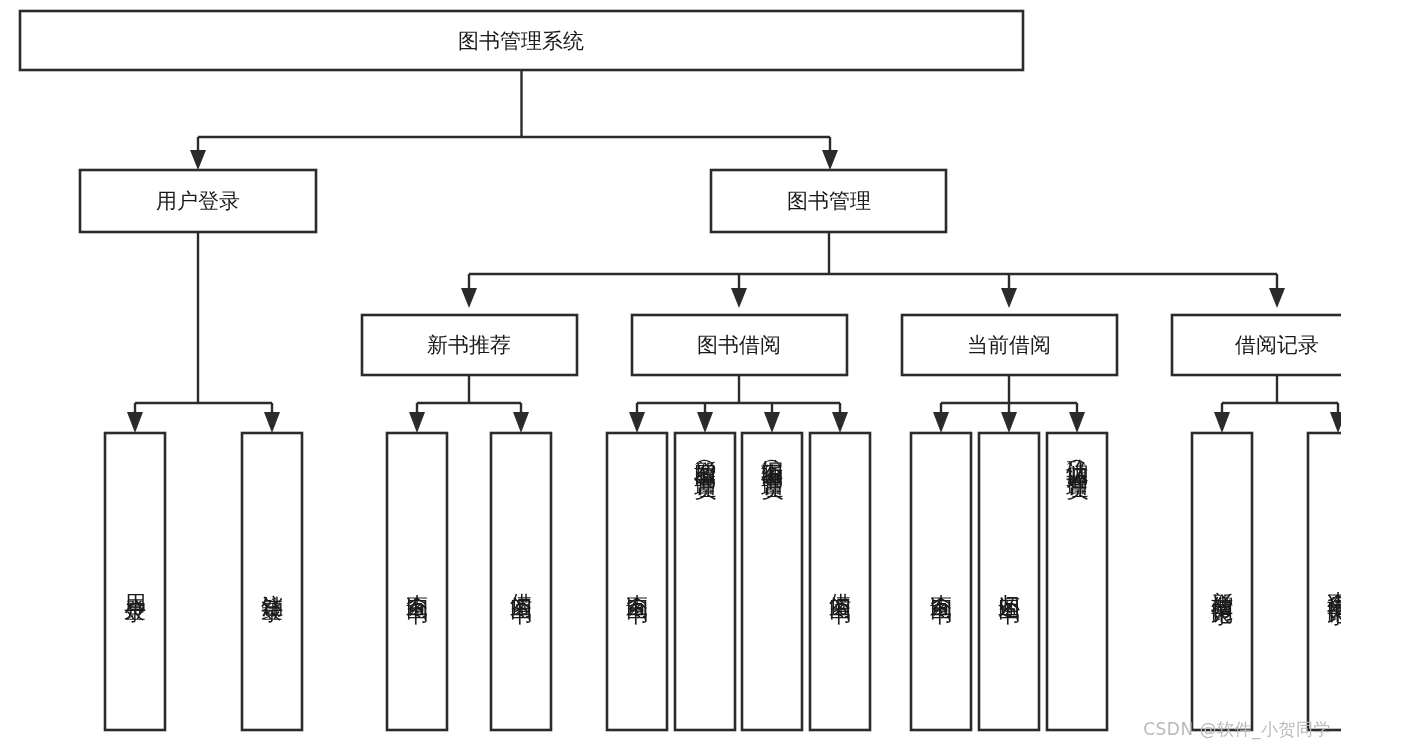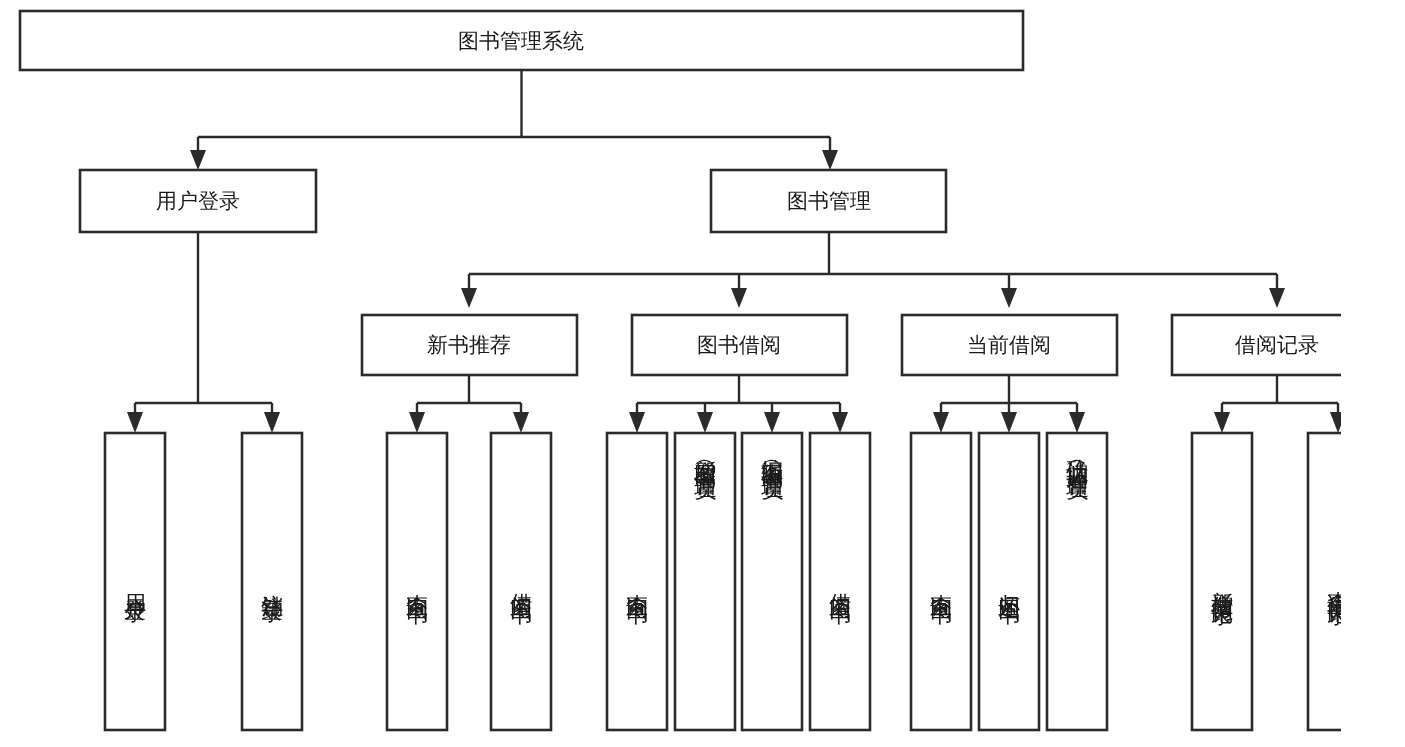--- a/index.html
+++ b/index.html
@@ -236,14 +236,15 @@
     <span class="node-label-v" style="margin-top:8px;">确认归还（管理员）</span>
   </div>
 
   <div class="node-label-v-wrap" style="left:1192px; top:433px; width:60px; height:297px;">
     <span class="node-label-v">新增借阅记录</span>
   </div>
   <div class="node-label-v-wrap" style="left:1308px; top:433px; width:60px; height:297px;">
     <span class="node-label-v">查询借阅记录</span>
   </div>
 
+  <div id="watermark">CSDN @软件_小贺同学</div>
 
 </div>
 
 </body></html>

